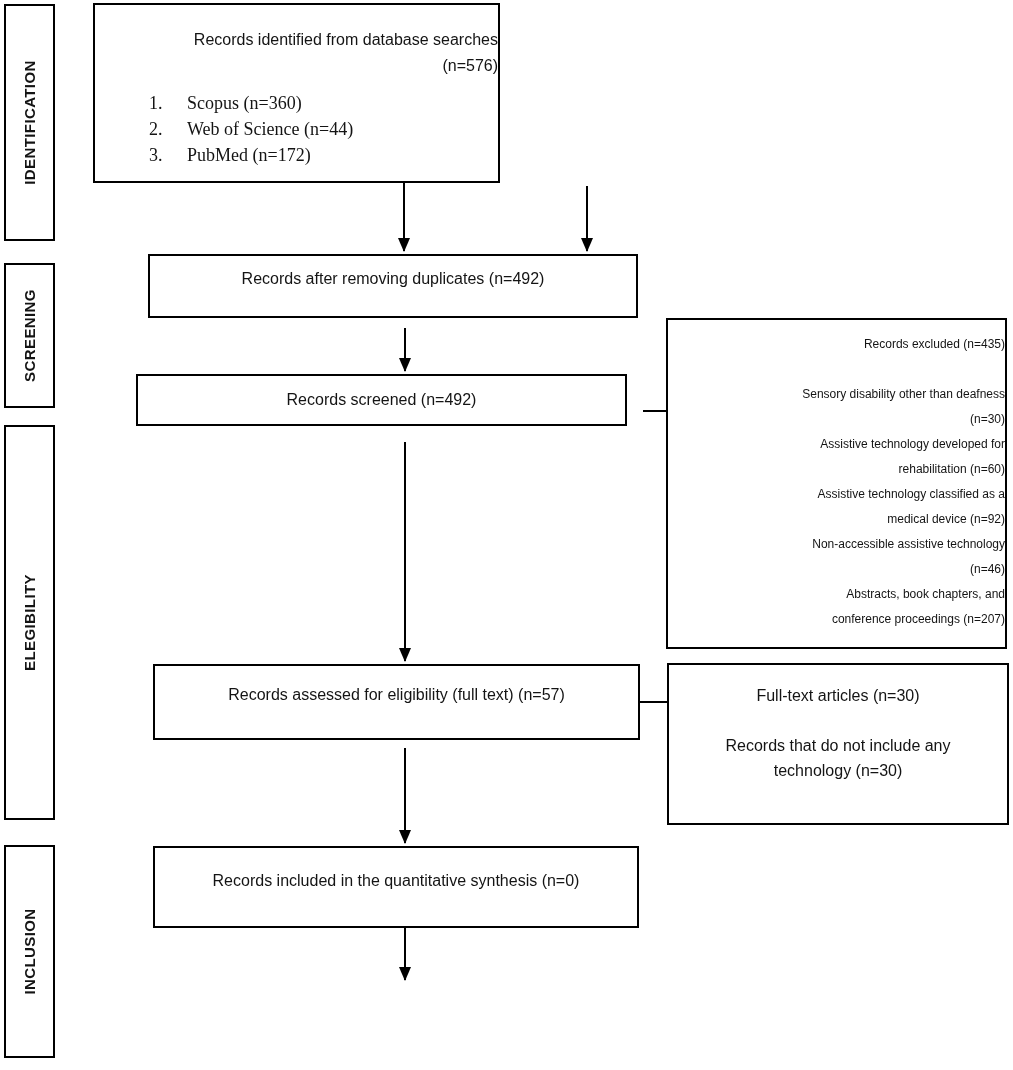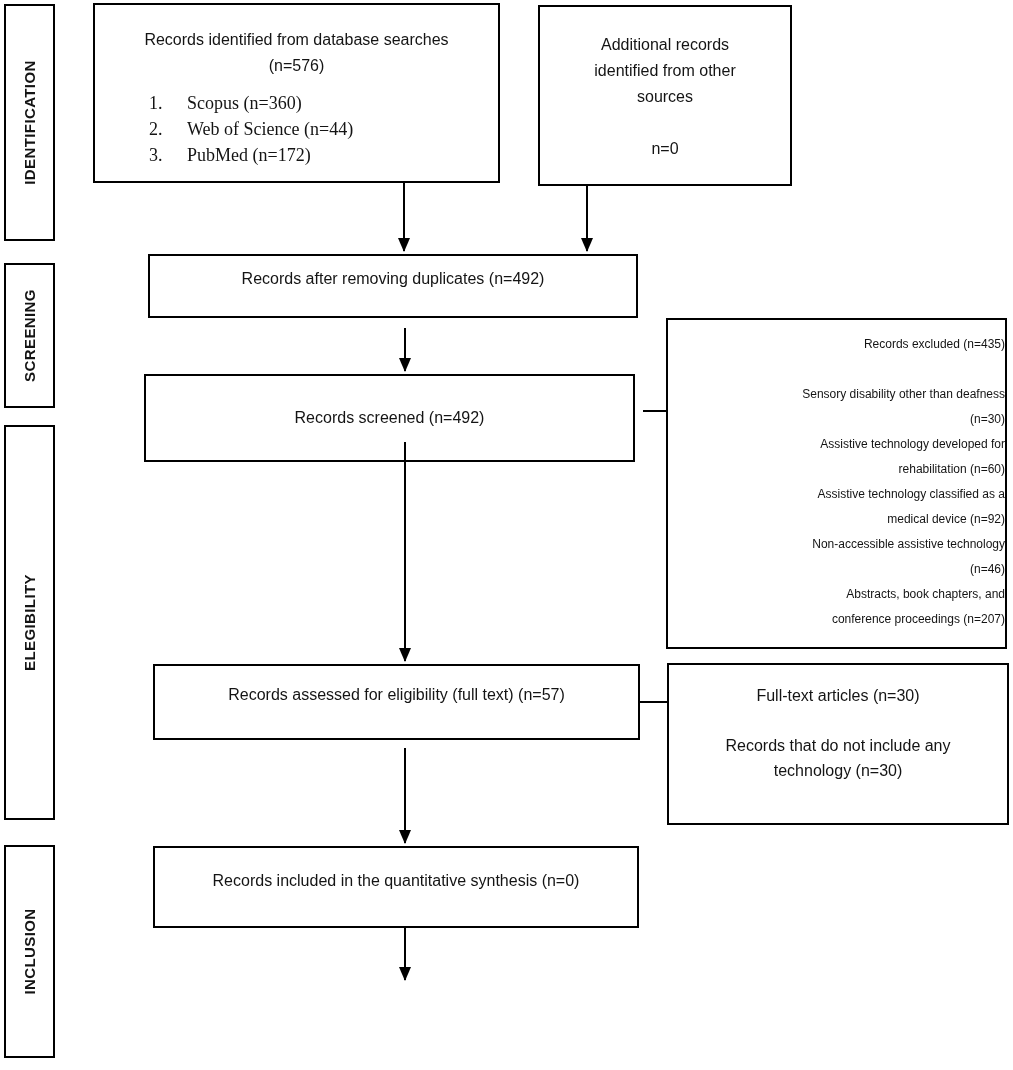--- a/index.html
+++ b/index.html
@@ -30,21 +30,21 @@
   }
   .stage .vlabel{
     transform:rotate(-90deg);
     white-space:nowrap;
     font-weight:bold;
     font-size:15px;
     letter-spacing:.4px;
   }
   
   .b-identified{padding-top:22px;}
-  .b-identified .title{font-size:16px;line-height:26px;text-align:center;}
+  .b-identified .title{font-size:16px;line-height:26px;text-align:right;}
   .b-identified .sources{margin-top:11px;font-family:"Liberation Serif",serif;font-size:18px;line-height:26px;}
   .src-row{display:flex;padding-left:54px;}
   .src-num{width:38px;flex:0 0 38px;}
   
   .b-additional{padding-top:25px;font-size:16px;line-height:26px;text-align:center;}
   
   .flowbox{font-size:16px;padding:0 10px;}
   .up8{padding-bottom:14px;}
   .up10{padding-bottom:12px;}
   
@@ -84,33 +84,26 @@
         <span class="src-num">2.</span>
         <span>Web of Science (n=44)</span>
       </div>
       <div class="src-row">
         <span class="src-num">3.</span>
         <span>PubMed (n=172)</span>
       </div>
     </div>
   </div>
 
-  <div class="box b-additional" style="left:538px;top:5px;width:254px;height:181px;">
-    <div class="pre">Additional records
-identified from other
-sources
-
-n=0</div>
-  </div>
 
   <div class="box center flowbox up8" style="left:148px;top:254px;width:490px;height:64px;">
     <span>Records after removing duplicates (n=492)</span>
   </div>
 
-  <div class="box center flowbox" style="left:144px;top:374px;width:491px;height:88px;">
+  <div class="box center flowbox" style="left:136px;top:374px;width:491px;height:52px;">
     <span>Records screened (n=492)</span>
   </div>
 
   <div class="box b-excluded" style="left:666px;top:318px;width:341px;height:331px;">
     <div class="x-title">Records excluded (n=435)</div>
     <div class="pre">Sensory disability other than deafness
 (n=30)</div>
     <div class="pre">Assistive technology developed for
 rehabilitation (n=60)</div>
     <div class="pre">Assistive technology classified as a

